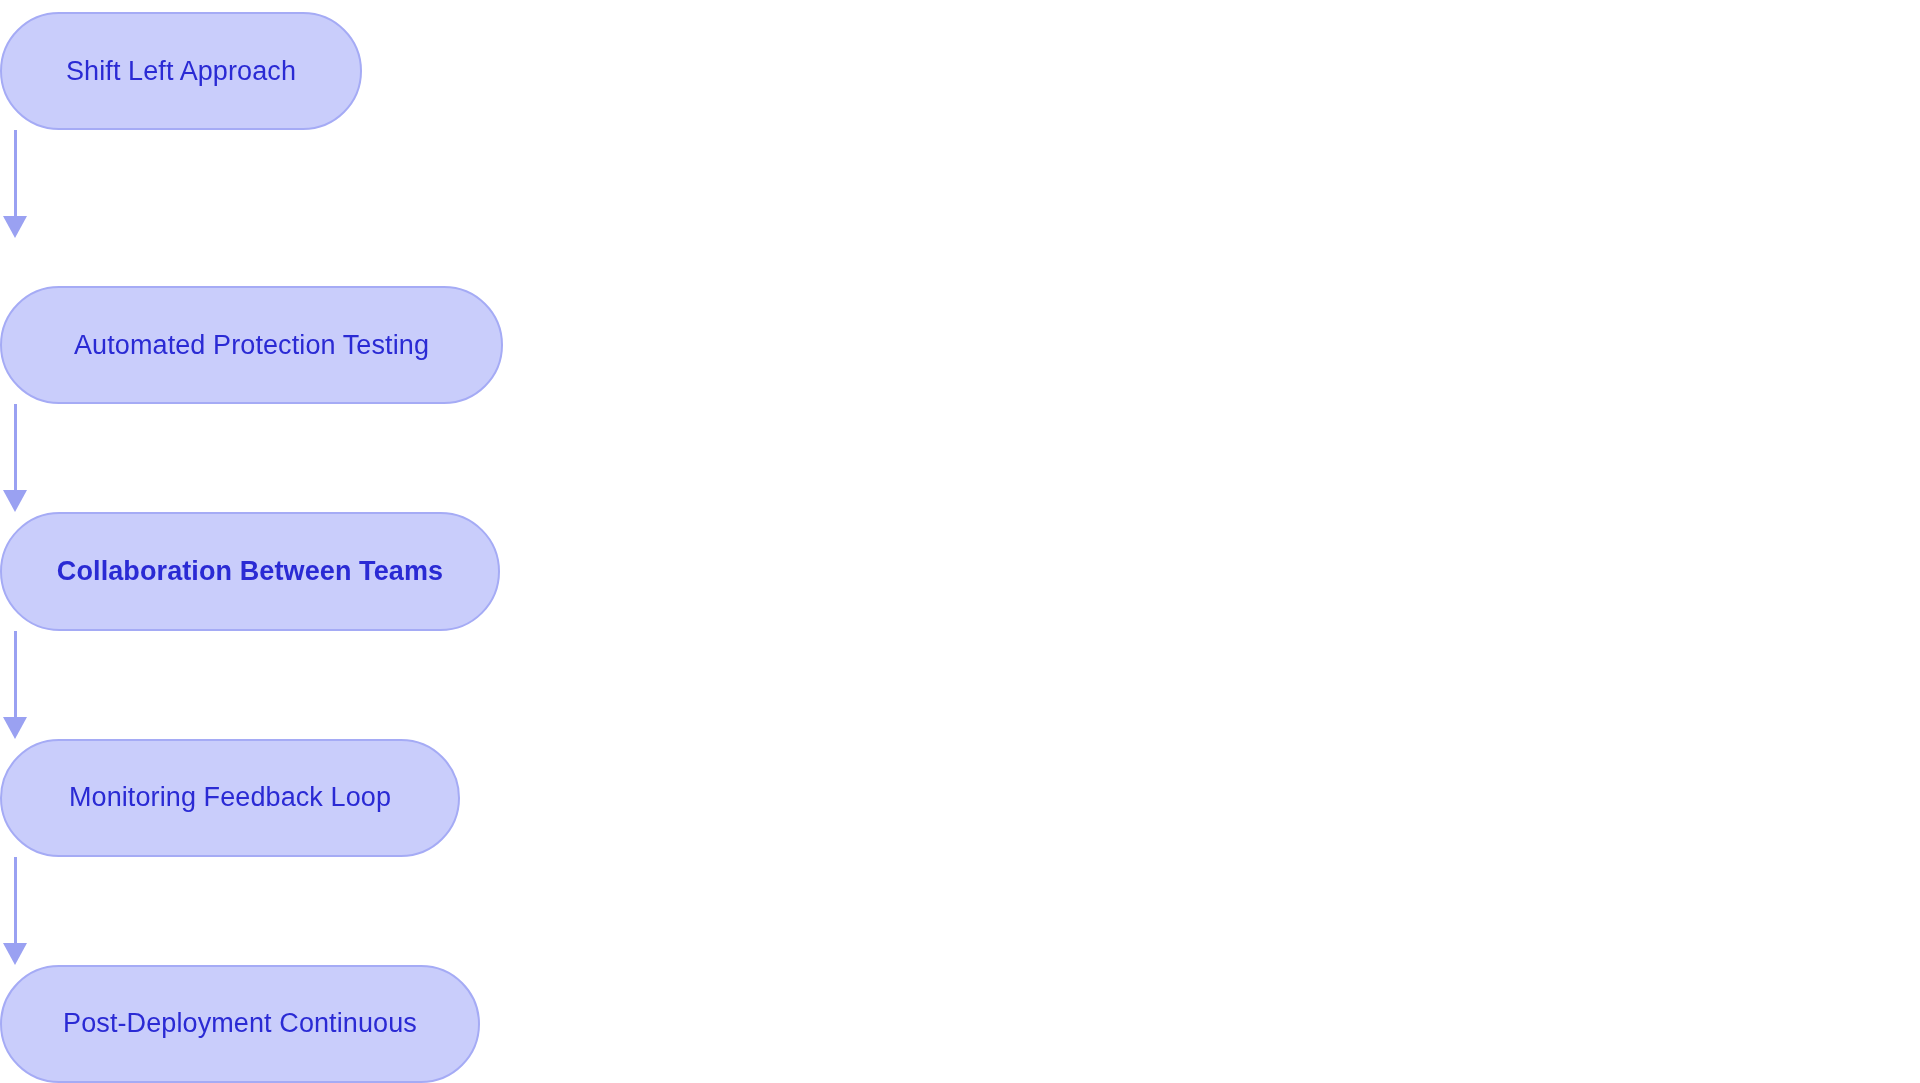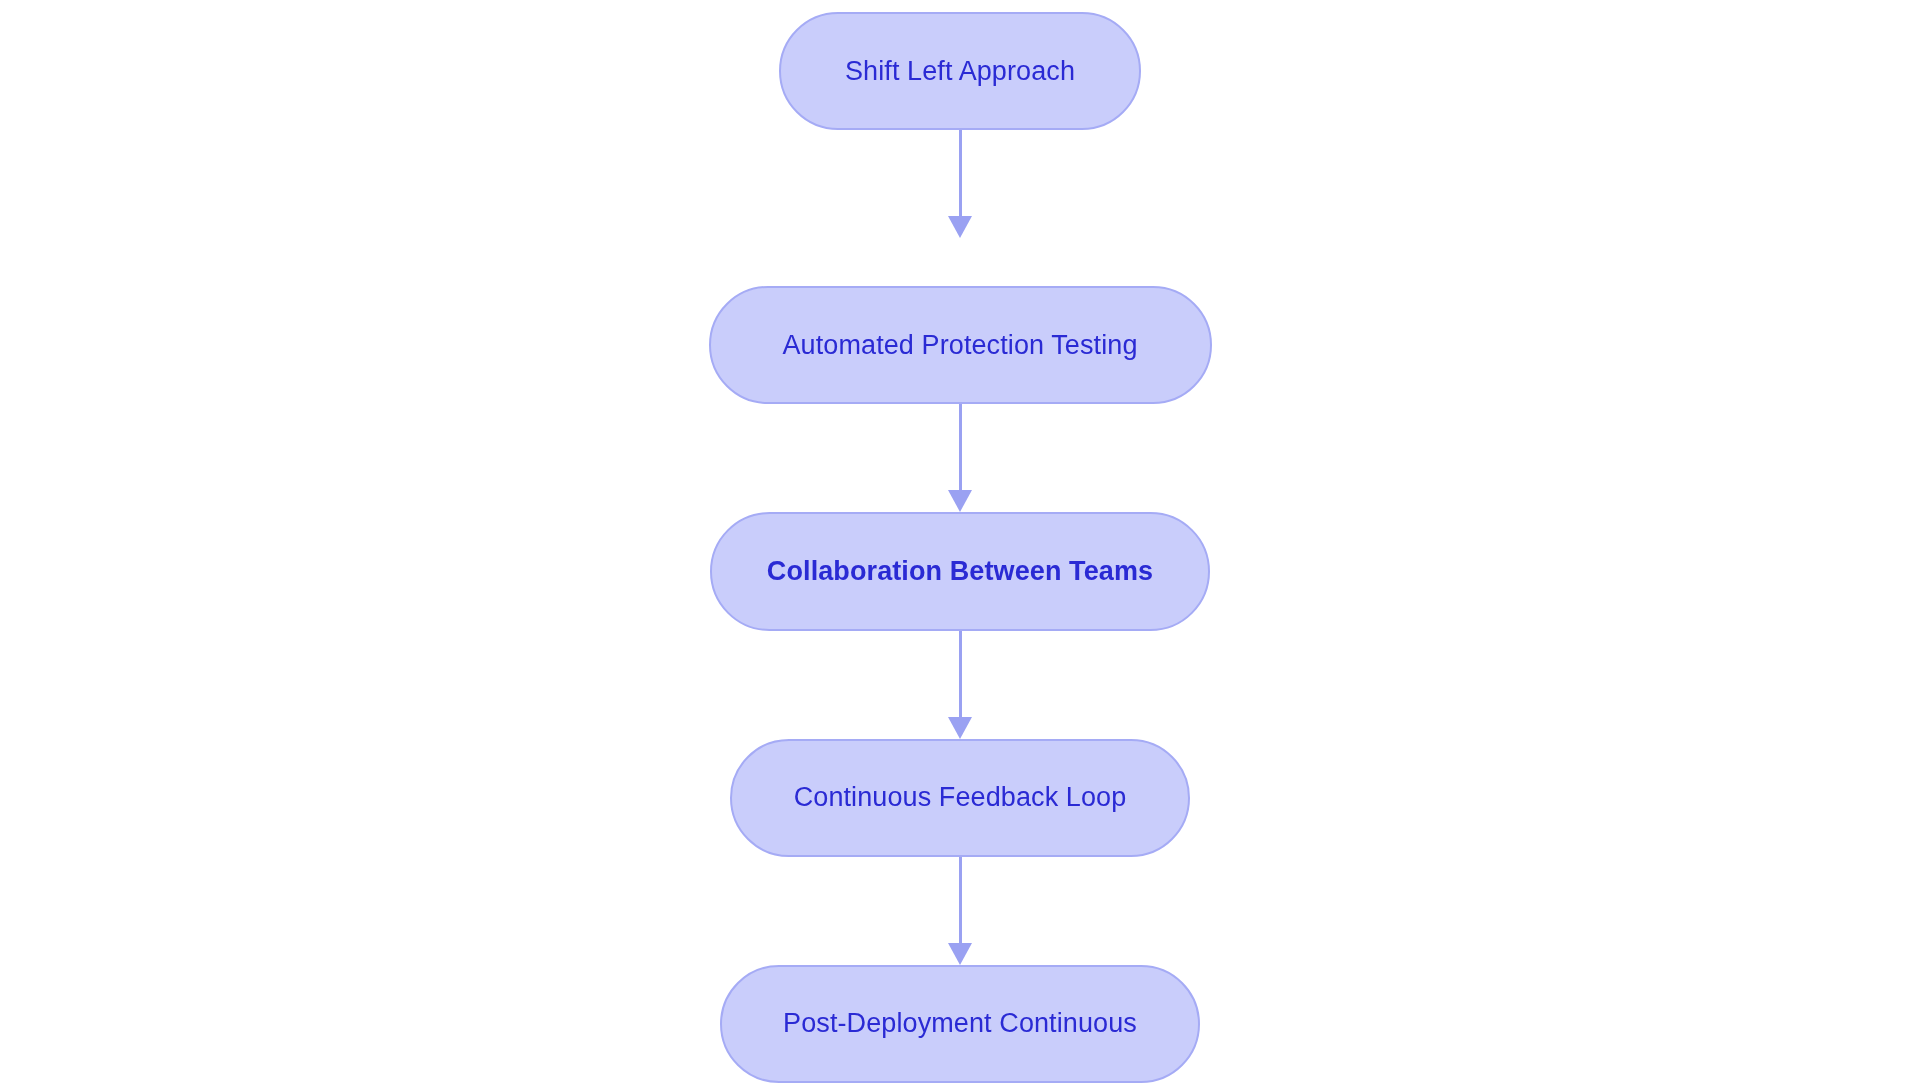--- a/index.html
+++ b/index.html
@@ -23,21 +23,21 @@
   }
 
   .flow-column {
     position: absolute;
     left: 0;
     top: 0;
     width: 1920px;
     height: 1083px;
     display: flex;
     flex-direction: column;
-    align-items: center;
+    align-items: flex-start;
     justify-content: flex-start;
   }
 
   
   .node {
     box-sizing: border-box;
     display: flex;
     align-items: center;
     justify-content: center;
     background: #c9cdfb;
@@ -127,21 +127,21 @@
     <div class="node n2">
       <span class="node-label">Collaboration Between Teams</span>
     </div>
 
     <div class="connector">
       <div class="connector-line"></div>
       <div class="connector-head"></div>
     </div>
 
     <div class="node n3">
-      <span class="node-label">Continuous Feedback Loop</span>
+      <span class="node-label">Monitoring Feedback Loop</span>
     </div>
 
     <div class="connector">
       <div class="connector-line"></div>
       <div class="connector-head"></div>
     </div>
 
     <div class="node n4">
       <span class="node-label">Post-Deployment Continuous</span>
     </div>

